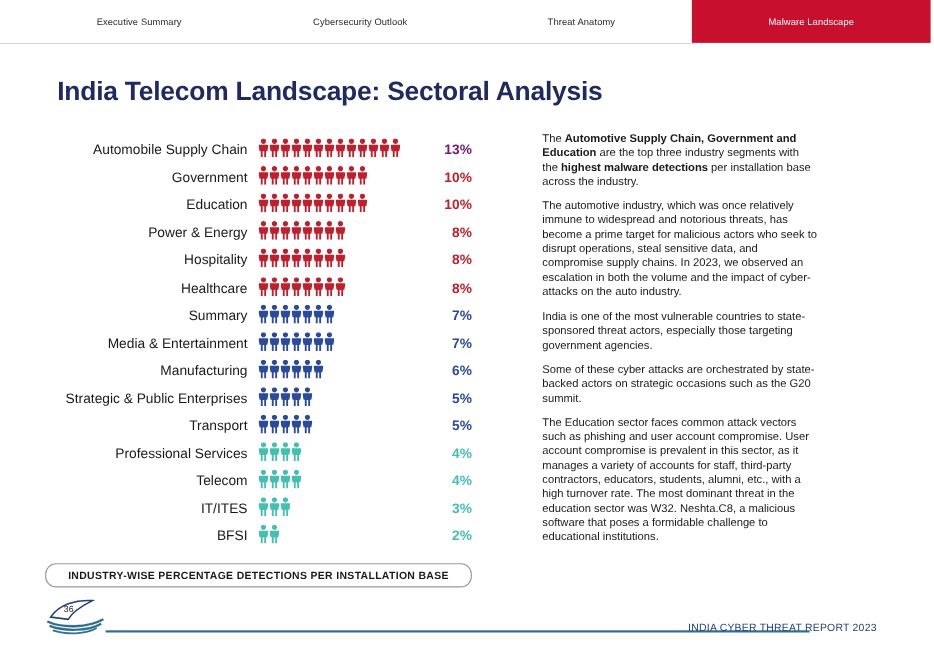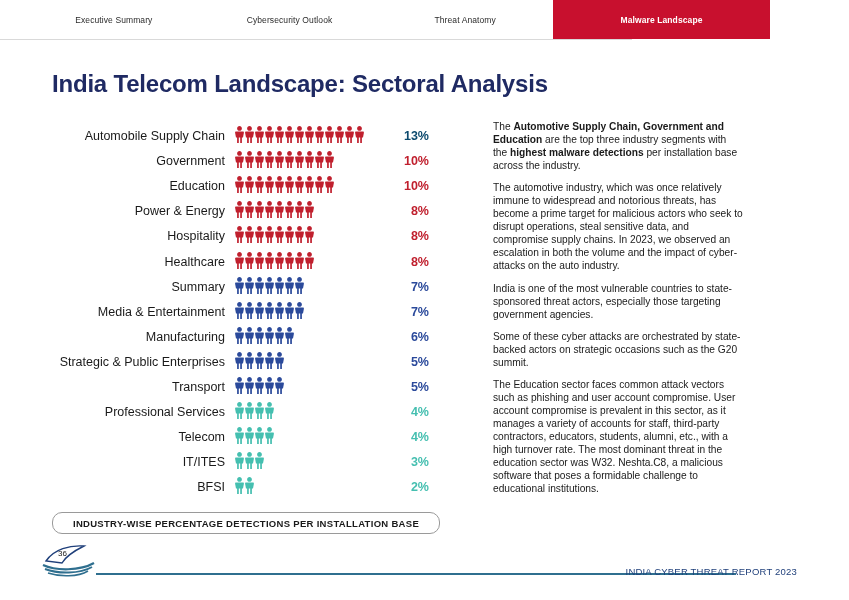--- a/index.html
+++ b/index.html
@@ -12,21 +12,21 @@
     background: #ffffff;
     font-family: "Liberation Sans", sans-serif;
     overflow: hidden;
     position: relative;
   }
 
   
   .topnav {
     position: absolute;
     top: 0; left: 0;
-    width: 770px;
+    width: 846px;
     height: 39px;
     display: flex;
     align-items: stretch;
   }
   .topnav .spacer {
     width: 26px;
     background: #ffffff;
   }
   .topnav .navitem {
     flex: 1 1 0;
@@ -34,21 +34,21 @@
     align-items: center;
     justify-content: center;
     font-size: 8.5px;
     color: #2b2b2b;
     background: #ffffff;
     letter-spacing: 0.1px;
   }
   .topnav .navitem.active {
     background: #c8102e;
     color: #ffffff;
-    font-weight: bold;
+    font-weight: normal;
     flex: 0 0 217px;
   }
   .topnav-rule {
     position: absolute;
     top: 39px; left: 0;
     width: 632px;
     height: 1px;
     background: #d9d9d9;
   }
 
@@ -98,21 +98,21 @@
   .chart-value {
     width: 44px;
     text-align: right;
     font-size: 12.5px;
     font-weight: bold;
   }
 
   
   .caption-box {
     position: absolute;
-    left: 52px;
+    left: 41px;
     top: 512px;
     width: 386px;
     height: 20px;
     border: 1px solid #9a9a9a;
     border-radius: 10px;
     display: flex;
     align-items: center;
     justify-content: center;
   }
   .caption-box span {
@@ -222,21 +222,21 @@
         <svg class="person" viewBox="0 0 9 17">
           <path d="M4.5,0 C5.8,0 6.9,1.1 6.9,2.4 C6.9,3.7 5.8,4.8 4.5,4.8 C3.2,4.8 2.1,3.7 2.1,2.4 C2.1,1.1 3.2,0 4.5,0 Z M1.1,5.6 L7.9,5.6 C8.6,5.6 9,6.1 8.9,6.8 L8.0,11.4 L6.9,11.4 L6.9,17 L5.2,17 L5.2,11.6 L3.8,11.6 L3.8,17 L2.1,17 L2.1,11.4 L1.0,11.4 L0.1,6.8 C0.0,6.1 0.4,5.6 1.1,5.6 Z" fill="#c0202e"></path>
         </svg>
         <svg class="person" viewBox="0 0 9 17">
           <path d="M4.5,0 C5.8,0 6.9,1.1 6.9,2.4 C6.9,3.7 5.8,4.8 4.5,4.8 C3.2,4.8 2.1,3.7 2.1,2.4 C2.1,1.1 3.2,0 4.5,0 Z M1.1,5.6 L7.9,5.6 C8.6,5.6 9,6.1 8.9,6.8 L8.0,11.4 L6.9,11.4 L6.9,17 L5.2,17 L5.2,11.6 L3.8,11.6 L3.8,17 L2.1,17 L2.1,11.4 L1.0,11.4 L0.1,6.8 C0.0,6.1 0.4,5.6 1.1,5.6 Z" fill="#c0202e"></path>
         </svg>
         <svg class="person" viewBox="0 0 9 17">
           <path d="M4.5,0 C5.8,0 6.9,1.1 6.9,2.4 C6.9,3.7 5.8,4.8 4.5,4.8 C3.2,4.8 2.1,3.7 2.1,2.4 C2.1,1.1 3.2,0 4.5,0 Z M1.1,5.6 L7.9,5.6 C8.6,5.6 9,6.1 8.9,6.8 L8.0,11.4 L6.9,11.4 L6.9,17 L5.2,17 L5.2,11.6 L3.8,11.6 L3.8,17 L2.1,17 L2.1,11.4 L1.0,11.4 L0.1,6.8 C0.0,6.1 0.4,5.6 1.1,5.6 Z" fill="#c0202e"></path>
         </svg>
       </div>
-      <div class="chart-value" style="color: #0c4a6e;">13%</div>
+      <div class="chart-value" style="color: #701a75;">13%</div>
     </div>
     <div class="chart-row">
       <div class="chart-label">Government</div>
       <div class="chart-icons">
         <svg class="person" viewBox="0 0 9 17">
           <path d="M4.5,0 C5.8,0 6.9,1.1 6.9,2.4 C6.9,3.7 5.8,4.8 4.5,4.8 C3.2,4.8 2.1,3.7 2.1,2.4 C2.1,1.1 3.2,0 4.5,0 Z M1.1,5.6 L7.9,5.6 C8.6,5.6 9,6.1 8.9,6.8 L8.0,11.4 L6.9,11.4 L6.9,17 L5.2,17 L5.2,11.6 L3.8,11.6 L3.8,17 L2.1,17 L2.1,11.4 L1.0,11.4 L0.1,6.8 C0.0,6.1 0.4,5.6 1.1,5.6 Z" fill="#c0202e"></path>
         </svg>
         <svg class="person" viewBox="0 0 9 17">
           <path d="M4.5,0 C5.8,0 6.9,1.1 6.9,2.4 C6.9,3.7 5.8,4.8 4.5,4.8 C3.2,4.8 2.1,3.7 2.1,2.4 C2.1,1.1 3.2,0 4.5,0 Z M1.1,5.6 L7.9,5.6 C8.6,5.6 9,6.1 8.9,6.8 L8.0,11.4 L6.9,11.4 L6.9,17 L5.2,17 L5.2,11.6 L3.8,11.6 L3.8,17 L2.1,17 L2.1,11.4 L1.0,11.4 L0.1,6.8 C0.0,6.1 0.4,5.6 1.1,5.6 Z" fill="#c0202e"></path>
         </svg>

